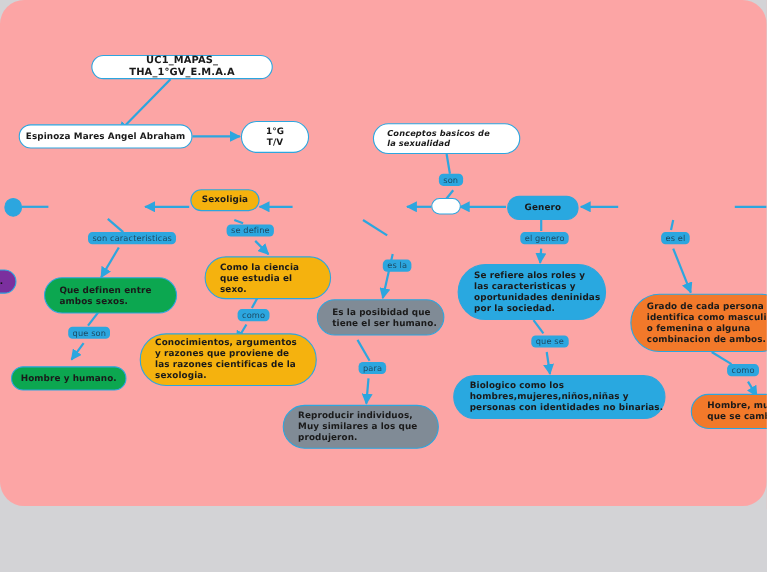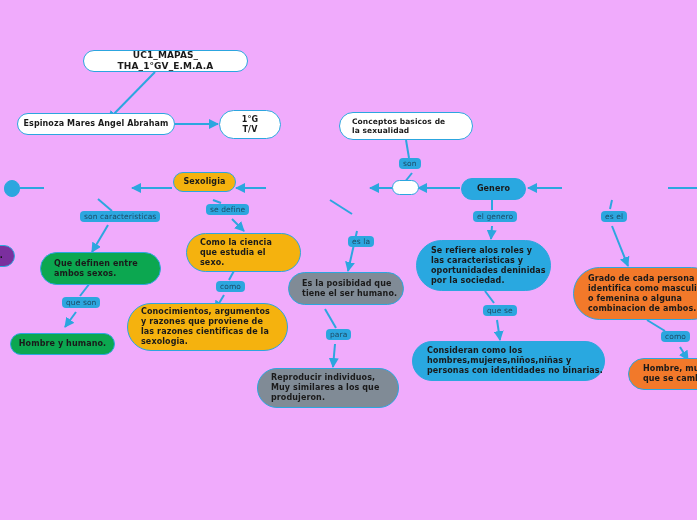--- a/index.html
+++ b/index.html
@@ -7,22 +7,23 @@
   html, body {
     margin: 0; padding: 0;
     width: 697px; height: 520px;
     overflow: hidden;
     background: #d3d3d6;
     font-family: "DejaVu Sans", sans-serif;
   }
   #canvas {
     position: relative;
     width: 697px;
-    height: 520px;
-    background: #f0abfc;
+    height: 460px;
+    background: #fca5a5;
+    border-radius: 22px;
   }
   svg#edges {
     position: absolute;
     top: 0; left: 0;
     width: 697px; height: 520px;
     pointer-events: none;
   }
   .node {
     position: absolute;
     display: flex;
@@ -134,21 +135,21 @@
 
   <div class="node white center" style="left:17px; top:113px; width:158px; height:22px; font-size:8px;">
     <span>Espinoza Mares Angel Abraham</span>
   </div>
 
   <div class="node white center" style="left:219px; top:110px; width:62px; height:29px; font-size:8px; flex-direction:column; justify-content:center;">
     <span>1°G</span>
     <span>T/V</span>
   </div>
 
-  <div class="node white left" style="left:339px; top:112px; width:134px; height:28px; font-size:7.5px; padding-left:12px; flex-direction:column; align-items:flex-start; justify-content:center;">
+  <div class="node white left" style="left:339px; top:112px; width:134px; height:28px; font-size:7.5px; padding-left:12px; flex-direction:column; align-items:flex-start; justify-content:center;font-style:italic;">
     <span>Conceptos basicos de</span>
     <span>la sexualidad</span>
   </div>
 
   <div class="node white center" style="left:392px; top:180px; width:27px; height:15px; font-size:7px;">
     <span></span>
   </div>
 
   <div class="node lilblue center" style="left:4px; top:180px; width:16px; height:17px; font-size:7px;">
     <span></span>
@@ -203,21 +204,21 @@
   </div>
 
   <div class="node blue left" style="left:416px; top:240px; width:135px; height:51px; font-size:8px; padding-left:14px; flex-direction:column; align-items:flex-start; justify-content:center;">
     <span>Se refiere alos roles y</span>
     <span>las caracteristicas y</span>
     <span>oportunidades deninidas</span>
     <span>por la sociedad.</span>
   </div>
 
   <div class="node blue left" style="left:412px; top:341px; width:193px; height:40px; font-size:8px; padding-left:14px; flex-direction:column; align-items:flex-start; justify-content:center;">
-    <span>Consideran como los</span>
+    <span>Biologico como los</span>
     <span>hombres,mujeres,niños,niñas y</span>
     <span>personas con identidades no binarias.</span>
   </div>
 
   <div class="node orange left" style="left:573px; top:267px; width:145px; height:53px; font-size:8px; padding-left:14px; flex-direction:column; align-items:flex-start; justify-content:center;">
     <span>Grado de cada persona se</span>
     <span>identifica como masculina</span>
     <span>o femenina o alguna</span>
     <span>combinacion de ambos.</span>
   </div>

